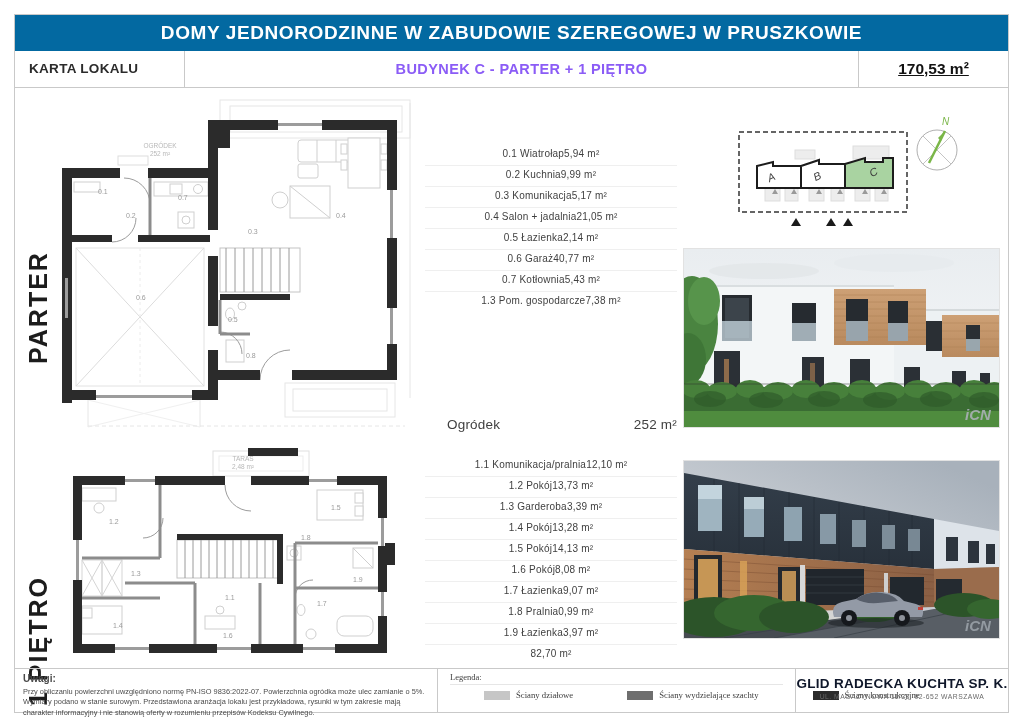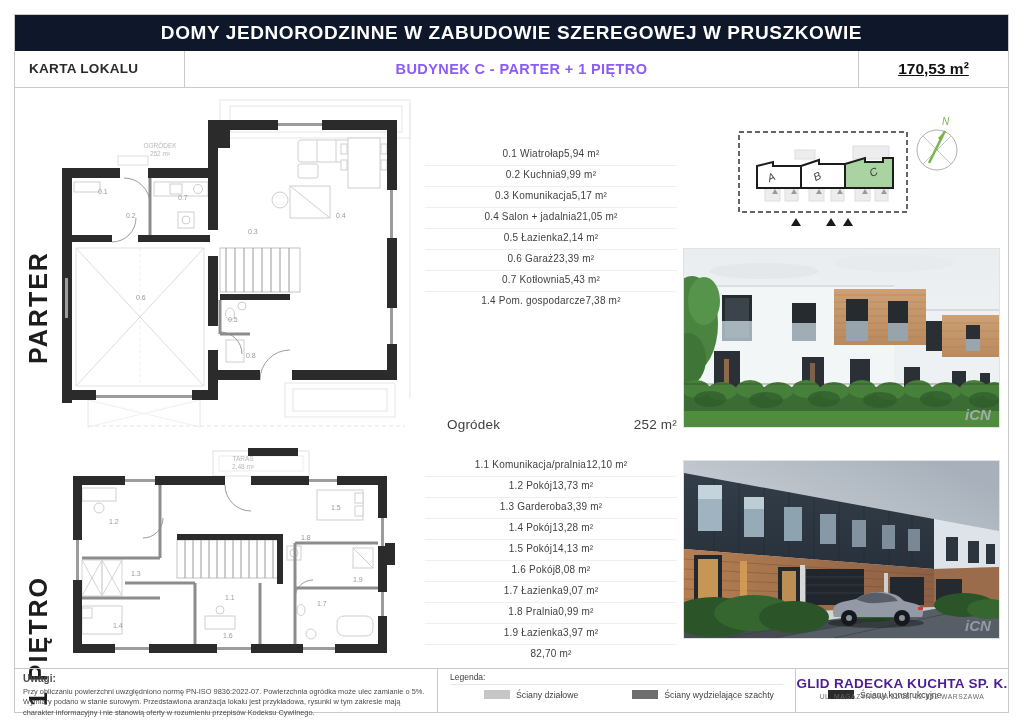--- a/index.html
+++ b/index.html
@@ -1,18 +1,18 @@
 <!DOCTYPE html>
 <html><head>
 <meta charset="utf-8">
 <style>
   html,body{margin:0;padding:0;}
   body{width:1024px;height:724px;background:#fff;font-family:"Liberation Sans","DejaVu Sans",sans-serif;position:relative;overflow:hidden;}
   .content{position:absolute;left:14px;top:14px;width:995px;height:699px;border:1px solid #c9c9c9;background:#fff;box-sizing:border-box;}
-  .titlebar{position:absolute;left:0;top:0;right:0;height:36px;background:#0f172a;color:#fff;font-weight:bold;font-size:19px;letter-spacing:.6px;line-height:36px;text-align:center;white-space:nowrap;}
+  .titlebar{position:absolute;left:0;top:0;right:0;height:36px;background:#0369a1;color:#fff;font-weight:bold;font-size:19px;letter-spacing:.6px;line-height:36px;text-align:center;white-space:nowrap;}
   .subbar{position:absolute;left:0;top:36px;right:0;height:37px;display:flex;border-bottom:1px solid #c9c9c9;box-sizing:border-box;}
   .subbar .c1{width:170px;border-right:1px solid #c9c9c9;box-sizing:border-box;line-height:36px;padding-left:14px;font-size:13.5px;font-weight:700;color:#2b2b2b;letter-spacing:.3px;}
   .subbar .c2{flex:1;text-align:center;line-height:36px;font-weight:bold;font-size:14.5px;color:#8b5cf6;letter-spacing:.4px;}
   .subbar .c3{width:150px;border-left:1px solid #c9c9c9;box-sizing:border-box;text-align:center;line-height:36px;font-weight:bold;font-size:15.5px;color:#111;text-decoration:underline;}
   .main{position:absolute;left:0;top:73px;right:0;height:582px;}
   .floor-label{position:absolute;display:flex;align-items:center;justify-content:center;writing-mode:vertical-rl;transform:rotate(180deg);font-size:25px;font-weight:600;letter-spacing:2px;color:#1c1c1c;white-space:nowrap;}
   #lbl-parter{left:4px;top:135px;width:38px;height:170px;}
   #lbl-pietro{left:4px;top:448px;width:38px;height:210px;}
   .plan{position:absolute;}
   #plan-parter{left:45px;top:10px;}
@@ -25,27 +25,27 @@
   .rarea{text-align:right;white-space:nowrap;}
   .extra-row{display:flex;justify-content:space-between;font-size:13.5px;color:#3f3f3f;letter-spacing:.2px;margin-top:36px;}
   .extra-row .rname{padding-left:22px;}
   .loc-title{position:absolute;left:690px;top:16px;width:252px;text-align:center;font-size:11px;font-weight:600;color:#2e2e2e;letter-spacing:.4px;}
   .render{position:absolute;border:1px solid #e2e2e2;}
   #render-top{left:668px;top:160px;}
   #render-bottom{left:668px;top:372px;}
   .footer{position:absolute;left:0;bottom:0;right:0;height:44px;border-top:1px solid #c9c9c9;display:flex;box-sizing:border-box;}
   .f-notes{width:422px;box-sizing:border-box;padding:3px 8px;font-size:7.4px;color:#4a4a4a;line-height:1.4;}
   .f-notes b{display:block;font-weight:bold;font-size:10px;margin-bottom:1px;}
-  .f-legend{width:358px;box-sizing:border-box;border-left:1px solid #c9c9c9;padding:3px 12px;}
+  .f-legend{width:358px;box-sizing:border-box;border-left:1px solid #c9c9c9;padding:3px 12px;font-family:Liberation Serif, serif;}
   .f-legend .lg-label{font-size:8.5px;color:#3d3d3d;border-bottom:1px solid #e6e6e6;padding-bottom:2px;margin-bottom:5px;}
   .lg-items{display:flex;gap:20px;align-items:center;}
-  .lg-item{display:flex;align-items:flex-start;gap:6px;font-size:8.7px;color:#3d3d3d;white-space:nowrap;padding-left:34px;}
+  .lg-item{display:flex;align-items:center;gap:6px;font-size:8.7px;color:#3d3d3d;white-space:nowrap;padding-left:34px;}
   .lg-swatch{width:26px;height:9px;display:inline-block;}
   .f-company{flex:1;border-left:1px solid #c9c9c9;text-align:center;padding-top:7px;box-sizing:border-box;}
-  .co-name{font-size:13.5px;font-weight:bold;color:#4c1d95;letter-spacing:.3px;}
+  .co-name{font-size:13.5px;font-weight:bold;color:#0f172a;letter-spacing:.3px;}
   .co-addr{font-size:6.8px;color:#6a6a6a;letter-spacing:.5px;margin-top:2px;}
   svg text{font-family:"Liberation Sans","DejaVu Sans",sans-serif;}
 </style>
 </head>
 <body>
 
 <div class="content">
 
   <div class="titlebar">DOMY JEDNORODZINNE W ZABUDOWIE SZEREGOWEJ W PRUSZKOWIE</div>
 
@@ -297,28 +297,28 @@
         <div class="room-row">
           <span class="rname">0.4 Salon + jadalnia</span>
           <span class="rarea">21,05 m²</span>
         </div>
         <div class="room-row">
           <span class="rname">0.5 Łazienka</span>
           <span class="rarea">2,14 m²</span>
         </div>
         <div class="room-row">
           <span class="rname">0.6 Garaż</span>
-          <span class="rarea">23,39 m²</span>
+          <span class="rarea">40,77 m²</span>
         </div>
         <div class="room-row">
           <span class="rname">0.7 Kotłownia</span>
           <span class="rarea">5,43 m²</span>
         </div>
         <div class="room-row">
-          <span class="rname">1.4 Pom. gospodarcze</span>
+          <span class="rname">1.3 Pom. gospodarcze</span>
           <span class="rarea">7,38 m²</span>
         </div>
       </div>
     <div class="extra-row" id="ogrodek-row" style="position:absolute;left:410px;top:293px;width:252px;">
       <span class="rname">Ogródek</span>
       <span class="rarea">252 m²</span>
     </div>
     <div class="room-list" id="list-pietro">
         <div class="room-row">
           <span class="rname">1.1 Komunikacja/pralnia</span>

